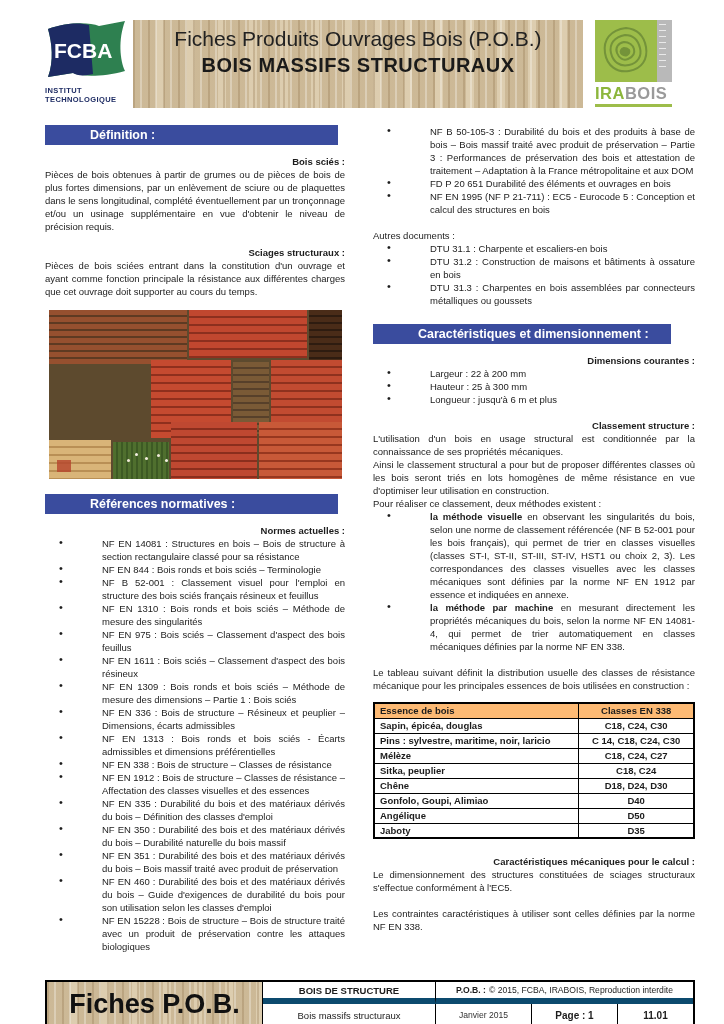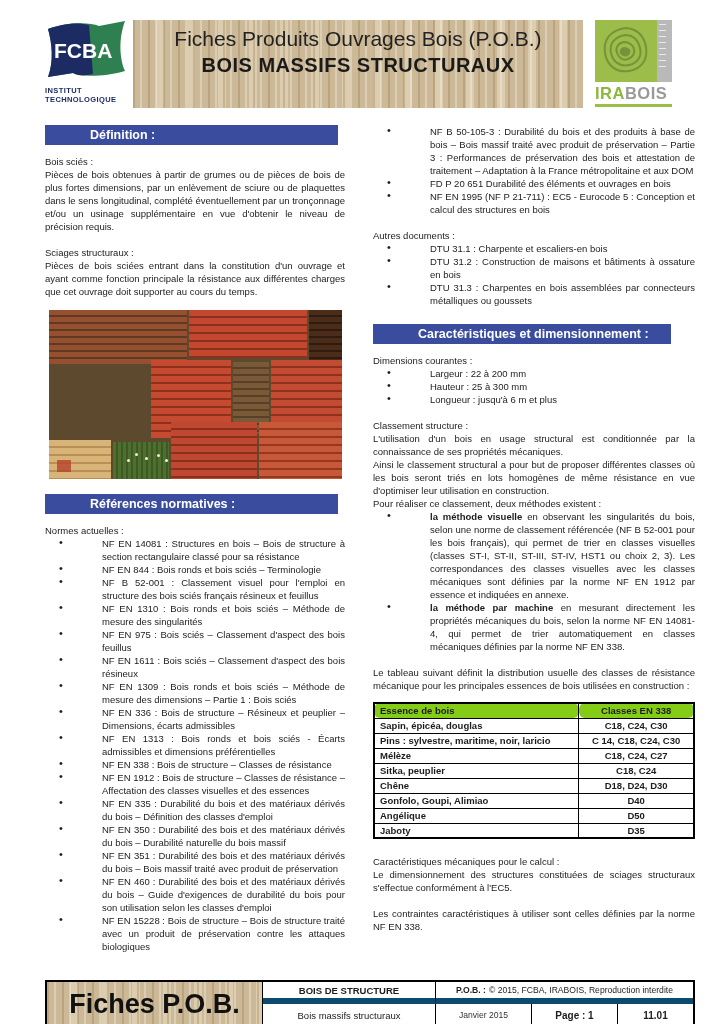--- a/index.html
+++ b/index.html
@@ -34,36 +34,36 @@
   .ira-tag { height:3px; width:77px; background:#9dbd4a; margin-top:1px; }
 
   
   .cols { display:flex; gap:28px; padding:0 29px 0 45px; margin-top:17px; font-size:9.5px; line-height:13px; }
   .col-left { width:300px; }
   .col-right { width:322px; }
   .secbar { background:#3a4c9e; color:#fff; font-weight:bold; font-size:12.5px; line-height:20px; height:20px;
             padding-left:45px; width:293px; margin-bottom:10px; }
   .col-right .secbar { width:298px; }
   p { margin:0; text-align:justify; }
-  .b-title { font-weight:normal; text-align:left; }
+  .b-title { font-weight:bold; text-align:right; }
   .mt { margin-top:13px; }
   ul { list-style:none; margin:0; padding:0; }
   li { position:relative; padding-left:57px; text-align:justify; }
   li::before { content:"\2022"; position:absolute; left:14px; top:-1px; font-size:11px; }
 
   
   .photo { position:relative; width:293px; height:169px; margin:12px auto 0 auto; background:#5d4a2e; overflow:hidden; }
   .ph { position:absolute; }
   .daisies { position:absolute; left:86px; top:143px; width:3px; height:3px; border-radius:50%; background:#f4f0e2;
              box-shadow:10px 4px 0 #f2eedd, 22px 1px 0 #efe9d6, 30px 6px 0 #f4f0e2, -8px 6px 0 #efe9d6; }
 
   
   table.ess { border-collapse:collapse; width:100%; margin-top:10px; font-size:9.5px; }
   table.ess th, table.ess td { border:1px solid #000; font-weight:bold; padding:0 5px; height:15px; line-height:13px; }
-  table.ess th { background:#84cc16;border-radius:6px; }
+  table.ess th { background:#fdba74; }
   table.ess .c1 { text-align:left; width:64%; }
   table.ess .c2 { text-align:center; }
   table.ess { border:2px solid #000; }
 
   
   .footer { position:absolute; left:45px; top:980px; width:650px; height:48px; border:2px solid #000; display:flex; }
   .f-left { width:216px; border-right:1px solid #000; display:flex; align-items:center; justify-content:center;
             font-size:27px; font-weight:bold; color:#111; }
   .f-right { flex:1; display:grid; grid-template-columns:173px 96px 86px 1fr; grid-template-rows:1fr 1fr; }
   .f-cell { display:flex; align-items:center; justify-content:center; border-left:0; }

